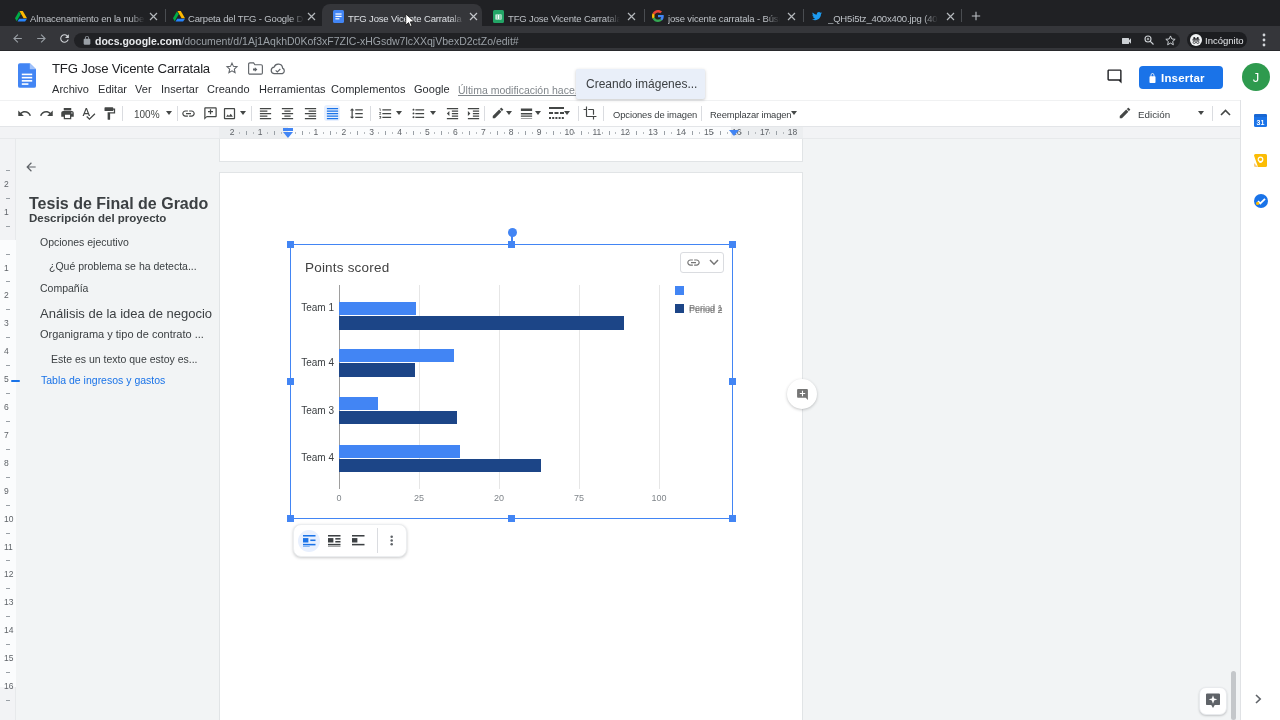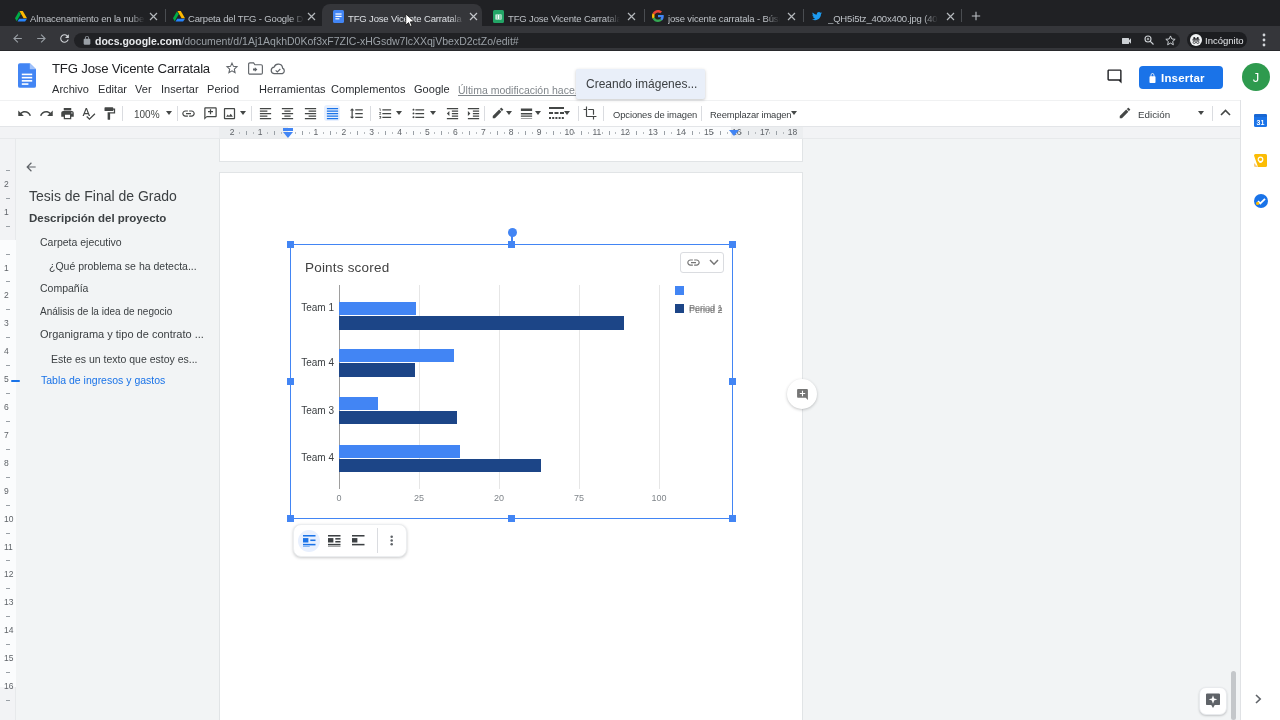--- a/index.html
+++ b/index.html
@@ -152,21 +152,21 @@
     <path fill="#5f6368" d="M11 8v2H8v3h3v2l4-3.5z"></path>
   </svg>
 <svg class="a" style="left:270px;top:63px" width="16" height="12" viewBox="0 0 24 17">
     <path fill="none" stroke="#5f6368" stroke-width="1.8" d="M6 15.5A5 5 0 0 1 6.3 5.6 6.5 6.5 0 0 1 18.9 7.2 4.5 4.5 0 0 1 18.5 15.5z"></path>
     <path fill="none" stroke="#5f6368" stroke-width="1.6" d="M8.5 10.5l2.5 2.5 4.5-4.5"></path>
   </svg>
 <div class="a menu" style="left:52px;top:83px">Archivo</div>
 <div class="a menu" style="left:98px;top:83px">Editar</div>
 <div class="a menu" style="left:135px;top:83px">Ver</div>
 <div class="a menu" style="left:161px;top:83px">Insertar</div>
-<div class="a menu" style="left:207px;top:83px">Period</div>
+<div class="a menu" style="left:207px;top:83px">Creando</div>
 <div class="a menu" style="left:259px;top:83px">Herramientas</div>
 <div class="a menu" style="left:331px;top:83px">Complementos</div>
 <div class="a menu" style="left:414px;top:83px">Google</div>
 <div class="a" style="left:458px;top:84px;font-size:10.5px;color:#80868b;text-decoration:underline">Última modificación hace.</div>
 <div class="a" style="left:576px;top:69px;width:129px;height:30px;background:#e9eff9;border-radius:2px;box-shadow:0 1px 3px rgba(60,64,67,.3);z-index:30"></div>
 <div class="a" style="left:586px;top:77px;font-size:12px;color:#3c4043;z-index:31">Creando imágenes...</div>
 <svg class="a" style="left:1106px;top:68px" width="17" height="17" viewBox="0 0 24 24">
     <path fill="#202124" d="M21.99 4c0-1.1-.89-2-1.99-2H4c-1.1 0-2 .9-2 2v12c0 1.1.9 2 2 2h14l4 4-.01-18zM20 4v12H4V4h16z"></path>
   </svg>
 <div class="a" style="left:1139px;top:66px;width:84px;height:23px;border-radius:4px;background:#1a73e8"></div>
@@ -404,26 +404,26 @@
 <div class="a" style="left:6px;top:532.5px;width:4px;height:1px;background:#9aa0a6"></div>
 <div class="a" style="left:6px;top:560.4px;width:4px;height:1px;background:#9aa0a6"></div>
 <div class="a" style="left:6px;top:588.4px;width:4px;height:1px;background:#9aa0a6"></div>
 <div class="a" style="left:6px;top:616.2px;width:4px;height:1px;background:#9aa0a6"></div>
 <div class="a" style="left:6px;top:644.1px;width:4px;height:1px;background:#9aa0a6"></div>
 <div class="a" style="left:6px;top:672.0px;width:4px;height:1px;background:#9aa0a6"></div>
 <div class="a" style="left:6px;top:699.9px;width:4px;height:1px;background:#9aa0a6"></div>
 <svg class="a" style="left:24px;top:160px" width="14" height="14" viewBox="0 0 24 24">
     <path fill="#5f6368" d="M20 11H7.83l5.59-5.59L12 4l-8 8 8 8 1.41-1.41L7.83 13H20v-2z"></path>
   </svg>
-<div class="a ol" style="left:29px;top:188px;color:#3c4043;font-weight:normal;font-size:14px">Tesis de Final de Grado</div>
+<div class="a ol" style="left:29px;top:195px;color:#3c4043;font-weight:bold;font-size:16px">Tesis de Final de Grado</div>
 <div class="a ol" style="left:29px;top:212px;color:#3c4043;font-weight:bold;font-size:11.5px">Descripción del proyecto</div>
-<div class="a ol" style="left:40px;top:236px;color:#3c4043;font-size:10.5px">Carpeta ejecutivo</div>
+<div class="a ol" style="left:40px;top:236px;color:#3c4043;font-size:10.5px">Opciones ejecutivo</div>
 <div class="a ol" style="left:49px;top:260px;color:#3c4043;font-size:10.5px">¿Qué problema se ha detecta...</div>
 <div class="a ol" style="left:40px;top:282px;color:#3c4043;font-size:10.5px">Compañía</div>
-<div class="a ol" style="left:40px;top:306px;color:#3c4043;font-size:10px">Análisis de la idea de negocio</div>
+<div class="a ol" style="left:40px;top:306px;color:#3c4043;font-size:13px">Análisis de la idea de negocio</div>
 <div class="a ol" style="left:40px;top:328px;color:#3c4043;font-size:11px">Organigrama y tipo de contrato ...</div>
 <div class="a ol" style="left:51px;top:353px;color:#3c4043;font-size:10.5px">Este es un texto que estoy es...</div>
 <div class="a ol" style="left:41px;top:374px;color:#1a73e8;font-size:10.5px">Tabla de ingresos y gastos</div>
 <div class="a" style="left:10.5px;top:379.5px;width:9px;height:2.5px;border-radius:2px;background:#1a73e8"></div>
 <div class="a" style="left:305px;top:260px;font-size:13.5px;color:#424242;letter-spacing:.2px">Points scored</div>
 <div class="a" style="left:680px;top:252px;width:44px;height:21px;background:#fff;border:1px solid #dadce0;border-radius:3px"></div>
 <svg class="a" style="left:686px;top:255px" width="15" height="15" viewBox="0 0 24 24">
     <path fill="#757575" d="M3.9 12c0-1.71 1.39-3.1 3.1-3.1h4V7H7c-2.76 0-5 2.24-5 5s2.24 5 5 5h4v-1.9H7c-1.71 0-3.1-1.39-3.1-3.1zM8 13h8v-2H8v2zm9-6h-4v1.9h4c1.71 0 3.1 1.39 3.1 3.1s-1.39 3.1-3.1 3.1h-4V17h4c2.76 0 5-2.24 5-5s-2.24-5-5-5z"></path>
   </svg>
 <svg class="a" style="left:709px;top:259px" width="10" height="7" viewBox="0 0 10 7">

